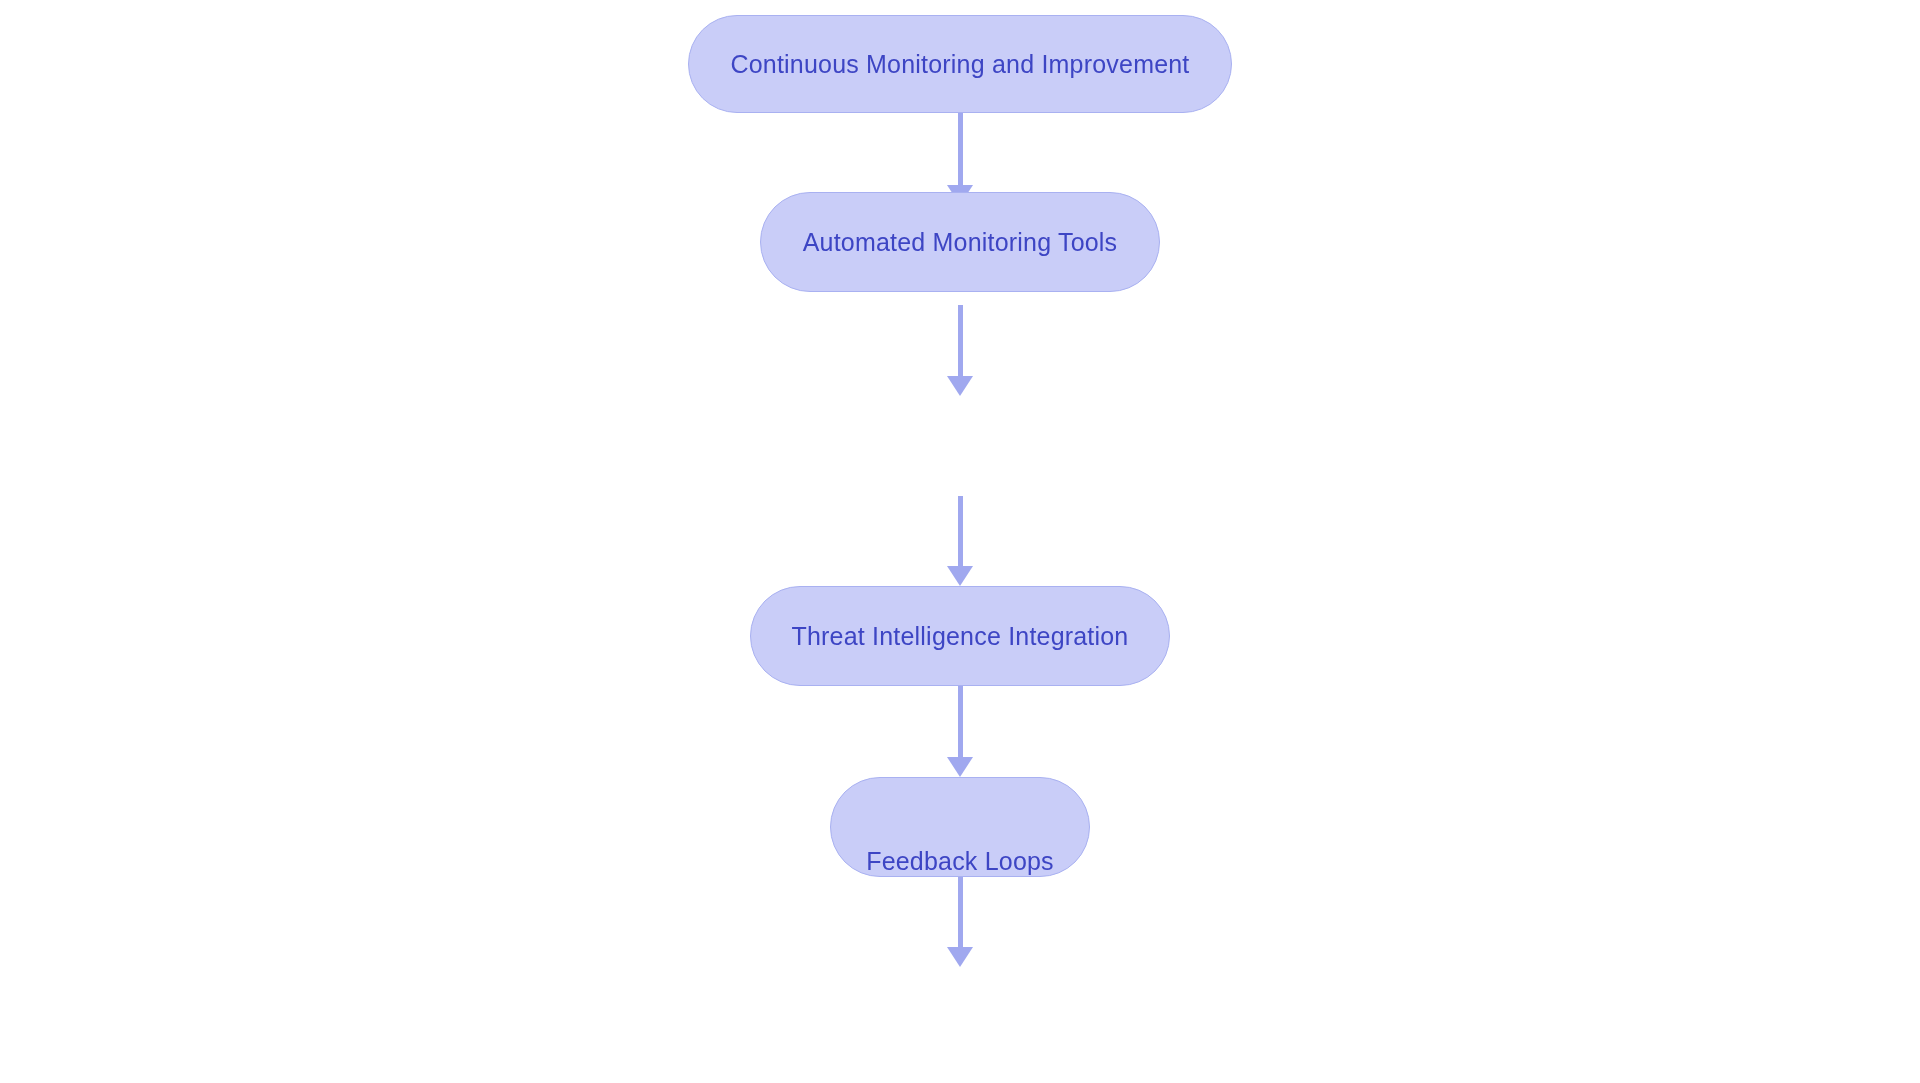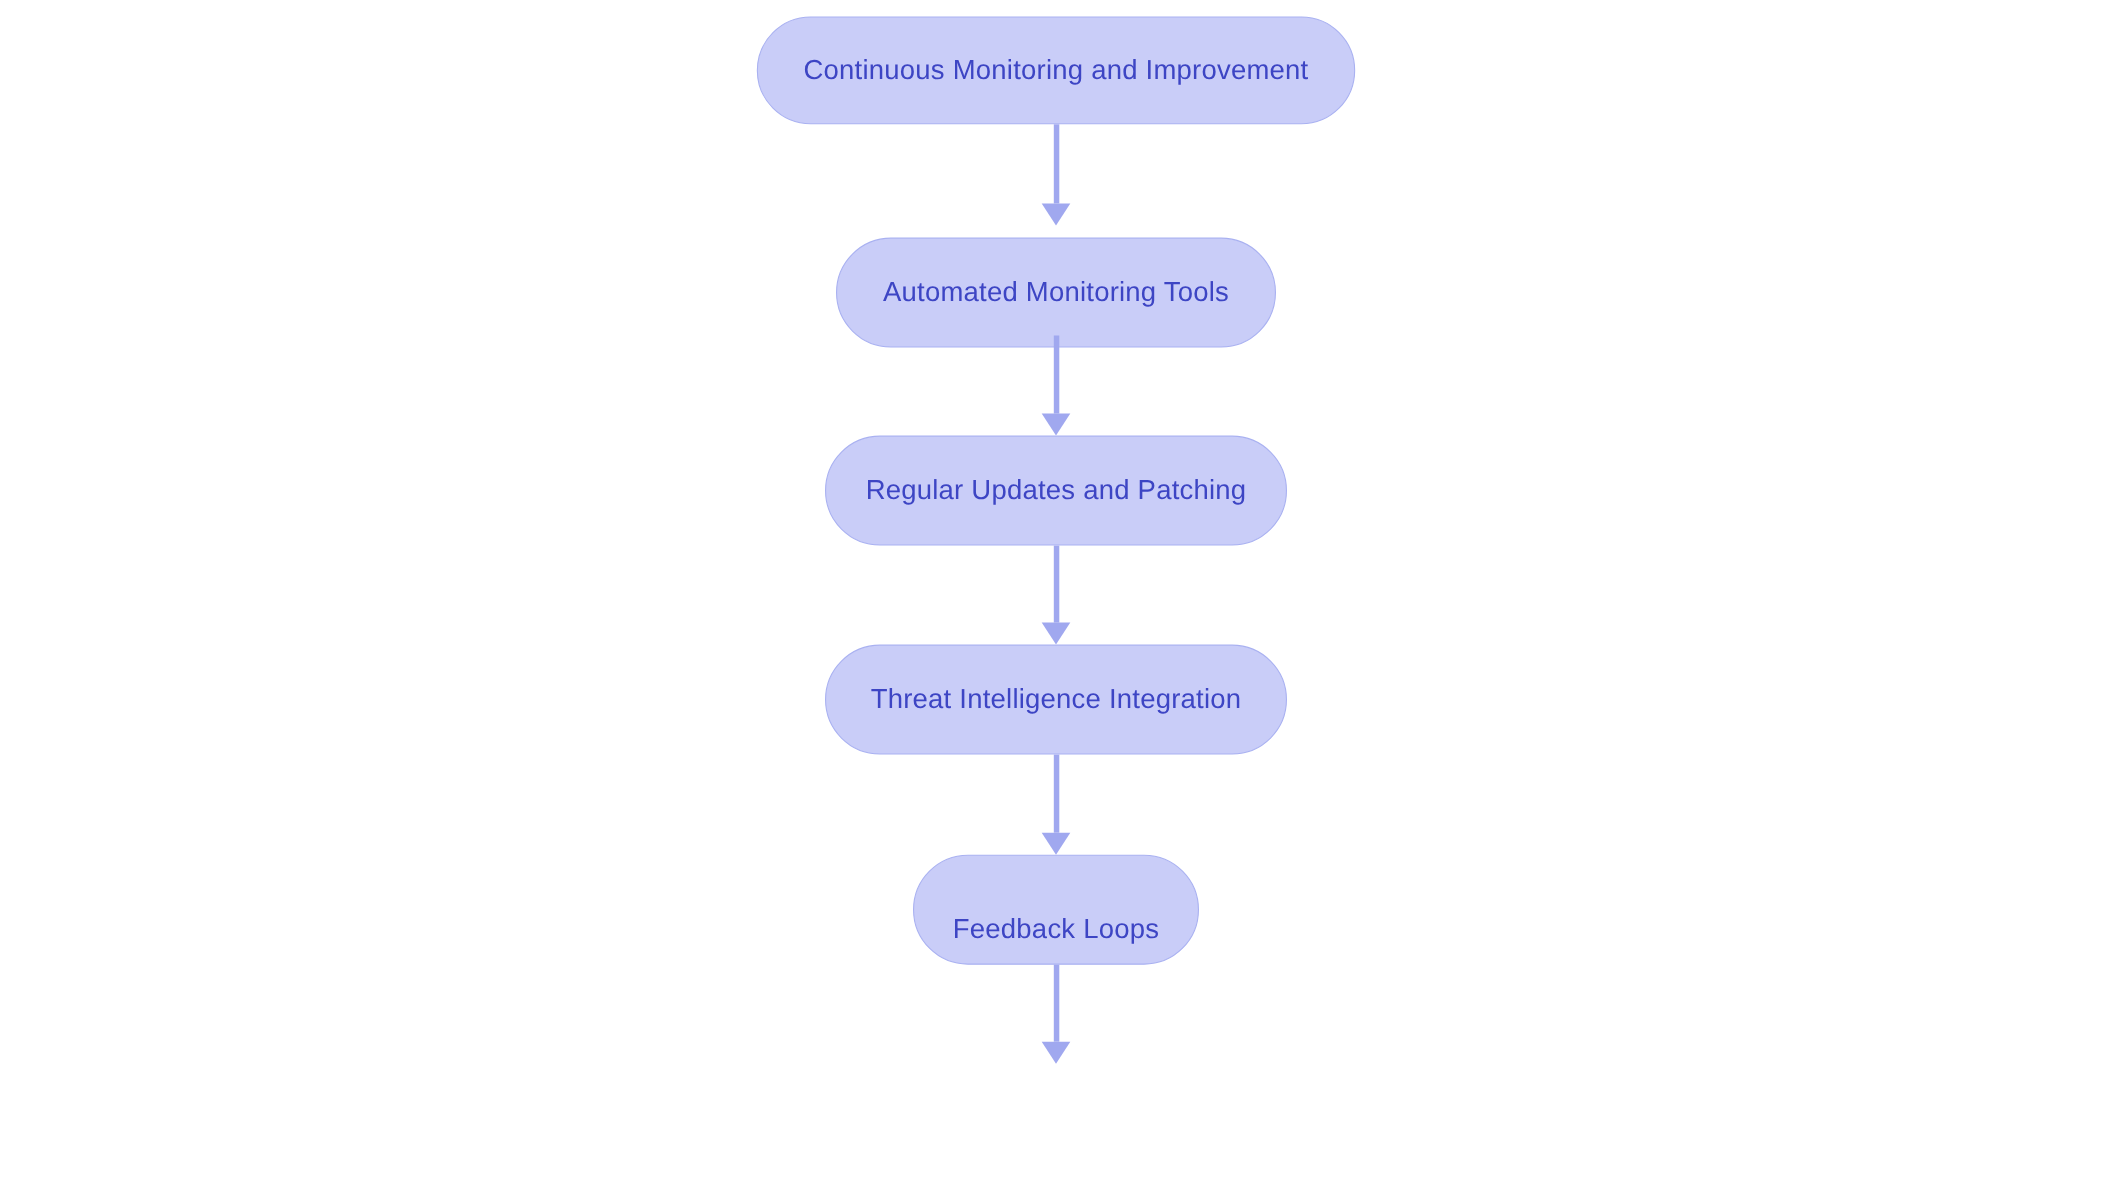--- a/index.html
+++ b/index.html
@@ -24,24 +24,24 @@
     border-radius: 52px;
     background: var(--node-fill, #c9cdf8);
     border: 1.5px solid var(--node-border, #a9b1f1);
     display: flex;
     align-items: center;
     justify-content: center;
     color: var(--node-text, #3d45c4);
     font-size: 25px;
     letter-spacing: 0.2px;
     white-space: nowrap;
-    padding: 16px 30px;
+    padding: 0 30px;
   }
   .node-1 { top: 15px;  width: 544px; height: 98px; }
-  .node-2 { top: 216px; width: 400px; }
+  .node-2 { top: 192px; width: 400px; }
   .node-3 { top: 396px; width: 420px; }
   .node-4 { top: 586px; width: 420px; text-align: center; }
   .node-5 { top: 777px; width: 260px; align-items: flex-end; }
   .node-6 { top: 967px; width: 316px; }
 
   .arrow {
     position: absolute;
     left: 50%;
     transform: translateX(-50%);
     width: 26px;
@@ -83,23 +83,20 @@
 
   <div class="node node-2">
     <span>Automated Monitoring Tools</span>
   </div>
 
   <div class="arrow arrow-2">
     <div class="stem"></div>
     <div class="head"></div>
   </div>
 
-  <div class="node node-3">
-    <span>Regular Updates and Patching</span>
-  </div>
 
   <div class="arrow arrow-3">
     <div class="stem"></div>
     <div class="head"></div>
   </div>
 
   <div class="node node-4">
     <span>Threat Intelligence Integration</span>
   </div>
 

